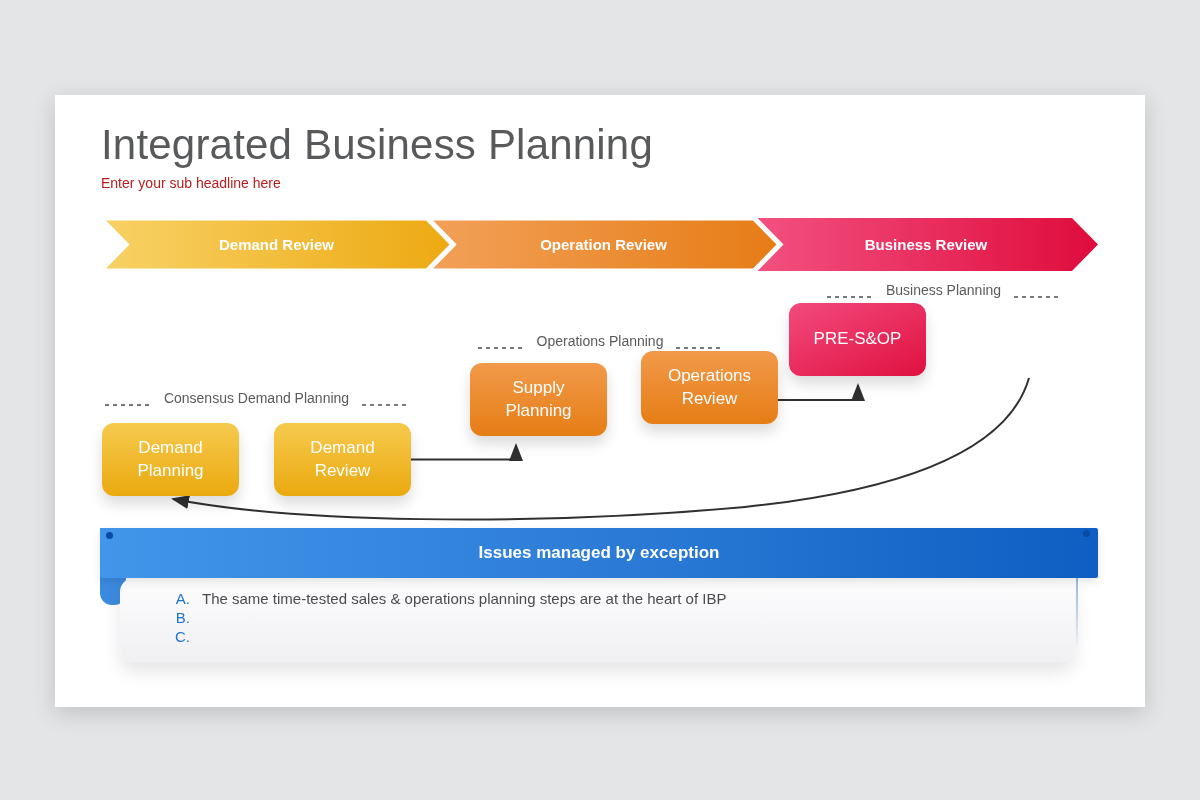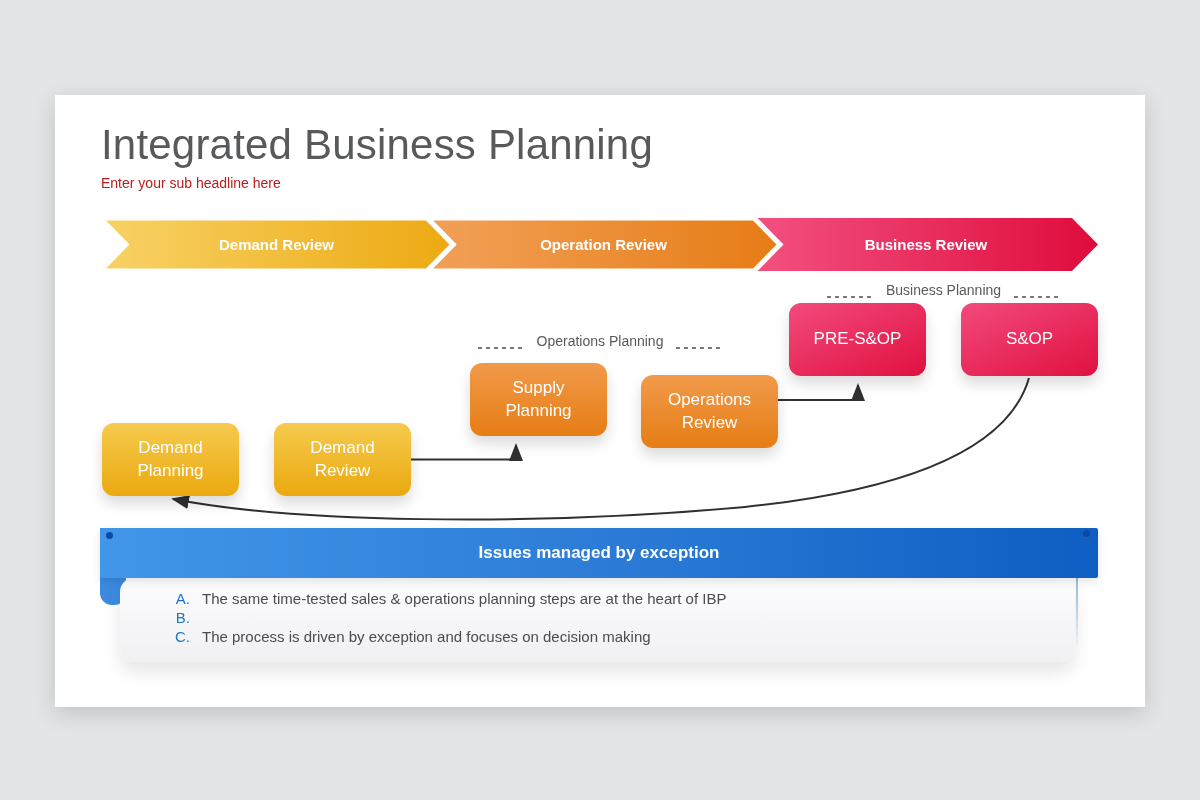--- a/index.html
+++ b/index.html
@@ -34,21 +34,21 @@
   .node { position:absolute; width:137px; height:73px; border-radius:12px;
     display:flex; align-items:center; justify-content:center; text-align:center;
     color:#fff; font-weight:normal; font-size:17px; line-height:1.3; padding:0 16px;
     box-shadow:0 8px 14px rgba(0,0,0,.14); }
   .node.yellow { background:linear-gradient(180deg,#f6ca4e,#eaa90f); }
   .node.orange { background:linear-gradient(180deg,#f19a4a,#e67d15);margin-left:24px; }
   .node.pink   { background:linear-gradient(155deg,#f34a7d,#df1140); }
   .n-dp { left:47px;  top:328px; }
   .n-dr { left:219px; top:328px; }
   .n-sp { left:391px; top:268px; }
-  .n-or { left:562px; top:280px; }
+  .n-or { left:562px; top:256px; }
   .n-ps { left:734px; top:208px; }
   .n-so { left:906px; top:208px; }
 
   .ribbon-tab { position:absolute; left:45px; top:433px; width:26px; height:77px;
     border-radius:0 0 12px 12px; background:#3c8ae0; }
   .ribbon-bar { position:absolute; left:45px; top:433px; width:998px; height:50px;
     border-radius:2px;
     background:linear-gradient(90deg,#4196ea 0%,#2f7fd9 45%,#0e5ec3 100%);
     display:flex; align-items:center; justify-content:center;
     color:#fff; font-weight:bold; font-size:17px;
@@ -103,50 +103,53 @@
 
     <path d="M356,364.5 L461,364.5 L461,350" fill="none" stroke="#303030" stroke-width="2" marker-end="url(#arrowhead)"></path>
     <path d="M699,305 L803,305 L803,290" fill="none" stroke="#303030" stroke-width="2" marker-end="url(#arrowhead)"></path>
     <path d="M974,283 C957,342 880,392 690,412 C470,432 235,427 118,404" fill="none" stroke="#303030" stroke-width="2" marker-end="url(#arrowhead)"></path>
   </svg>
 
   <div class="chev-label c1">Demand Review</div>
   <div class="chev-label c2">Operation Review</div>
   <div class="chev-label c3">Business Review</div>
 
+  <div class="group-label g1">
+    <span class="dash"></span>
+    <span>Consensus Demand Planning</span>
+    <span class="dash"></span>
+  </div>
   <div class="group-label g2">
     <span class="dash"></span>
     <span>Operations Planning</span>
     <span class="dash"></span>
   </div>
   <div class="group-label g3">
     <span class="dash"></span>
     <span>Business Planning</span>
     <span class="dash"></span>
   </div>
 
   <div class="node yellow n-dp">Demand Planning</div>
   <div class="node yellow n-dr">Demand Review</div>
   <div class="node orange n-sp">Supply Planning</div>
   <div class="node orange n-or">Operations Review</div>
   <div class="node pink n-ps">PRE-S&amp;OP</div>
-  <div class="node pink n-so">S&amp;OP</div>
 
   <div class="ribbon-tab"></div>
   <div class="ribbon-fold"></div>
   <div class="notes-card">
     <div class="note-row">
       <span class="note-letter">A.</span>
       <span class="note-text">The same time-tested sales &amp; operations planning steps are at the heart of IBP</span>
     </div>
     <div class="note-row">
       <span class="note-letter">B.</span>
     </div>
     <div class="note-row">
       <span class="note-letter">C.</span>
-      <span class="note-text">The process is driven by exception and focuses on decision making</span>
     </div>
   </div>
   <div class="ribbon-bar">Issues managed by exception</div>
   <div class="ribbon-dot dot-l"></div>
   <div class="ribbon-dot dot-r"></div>
 
 </div>
 
 </body></html>

